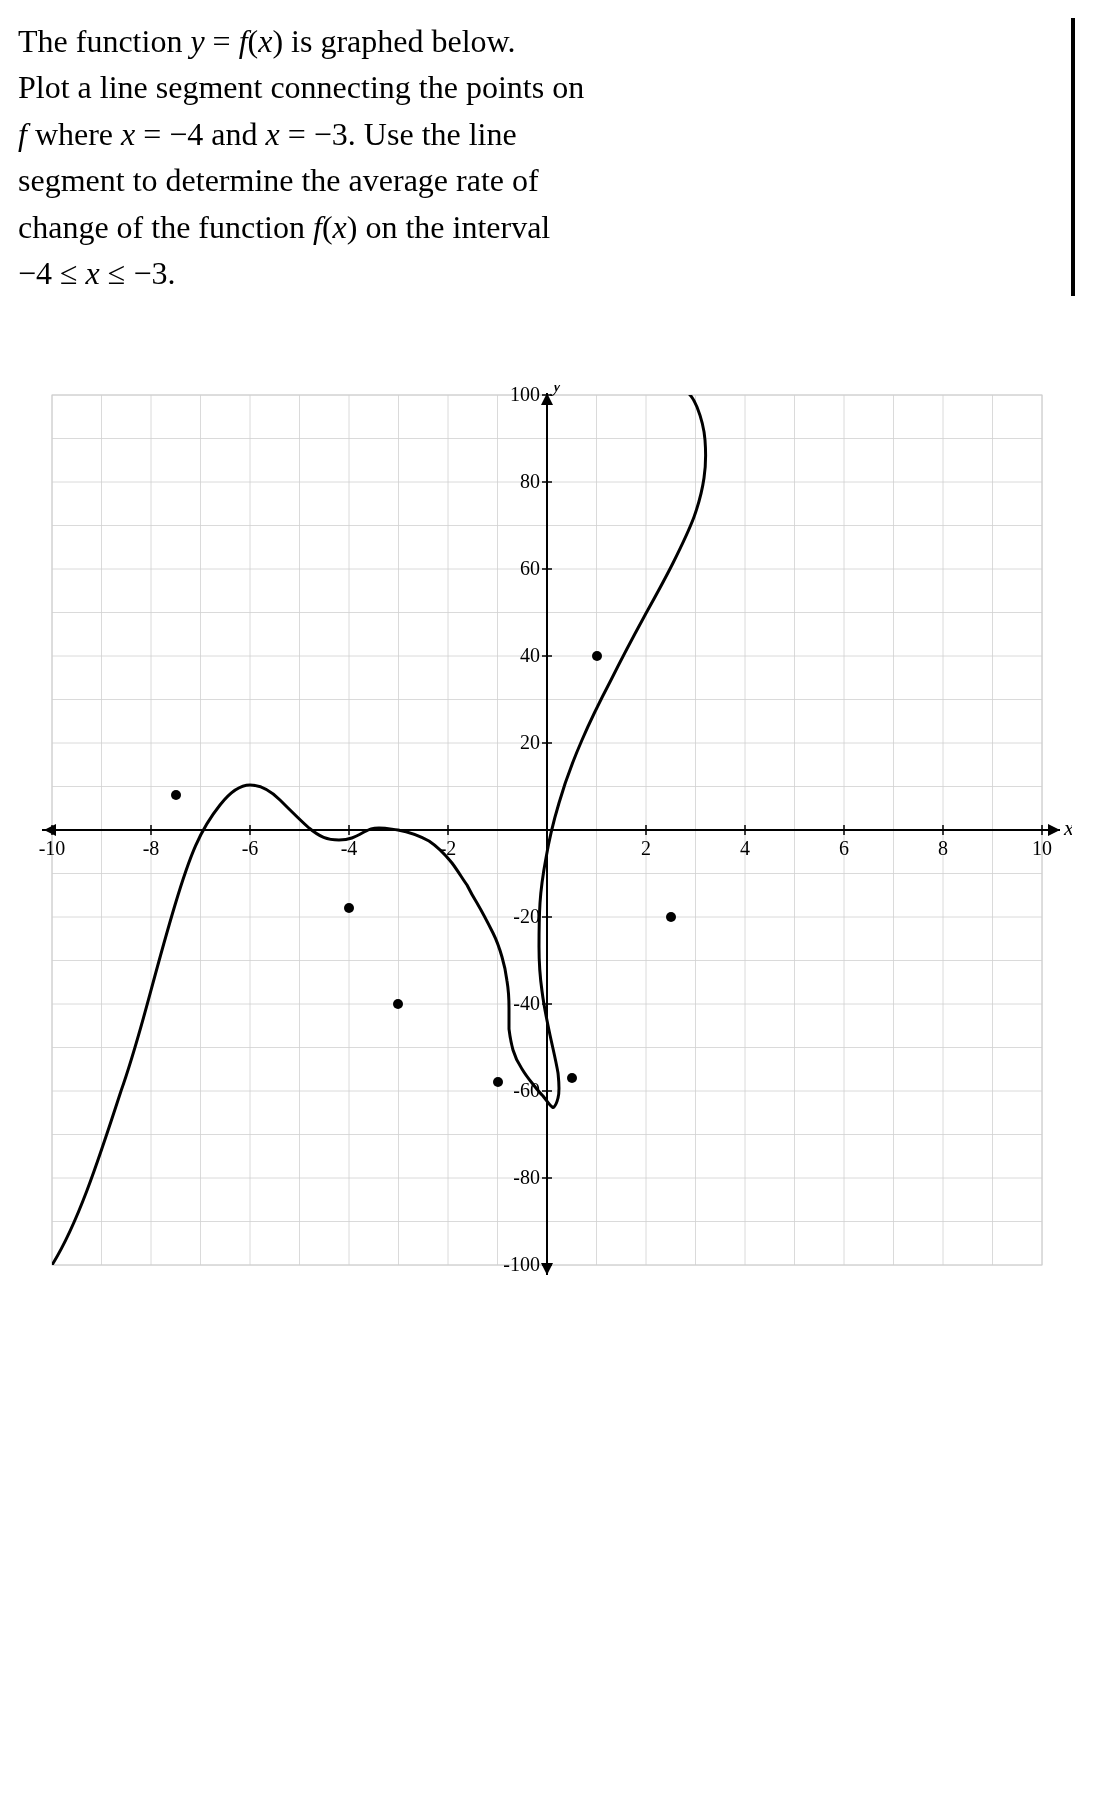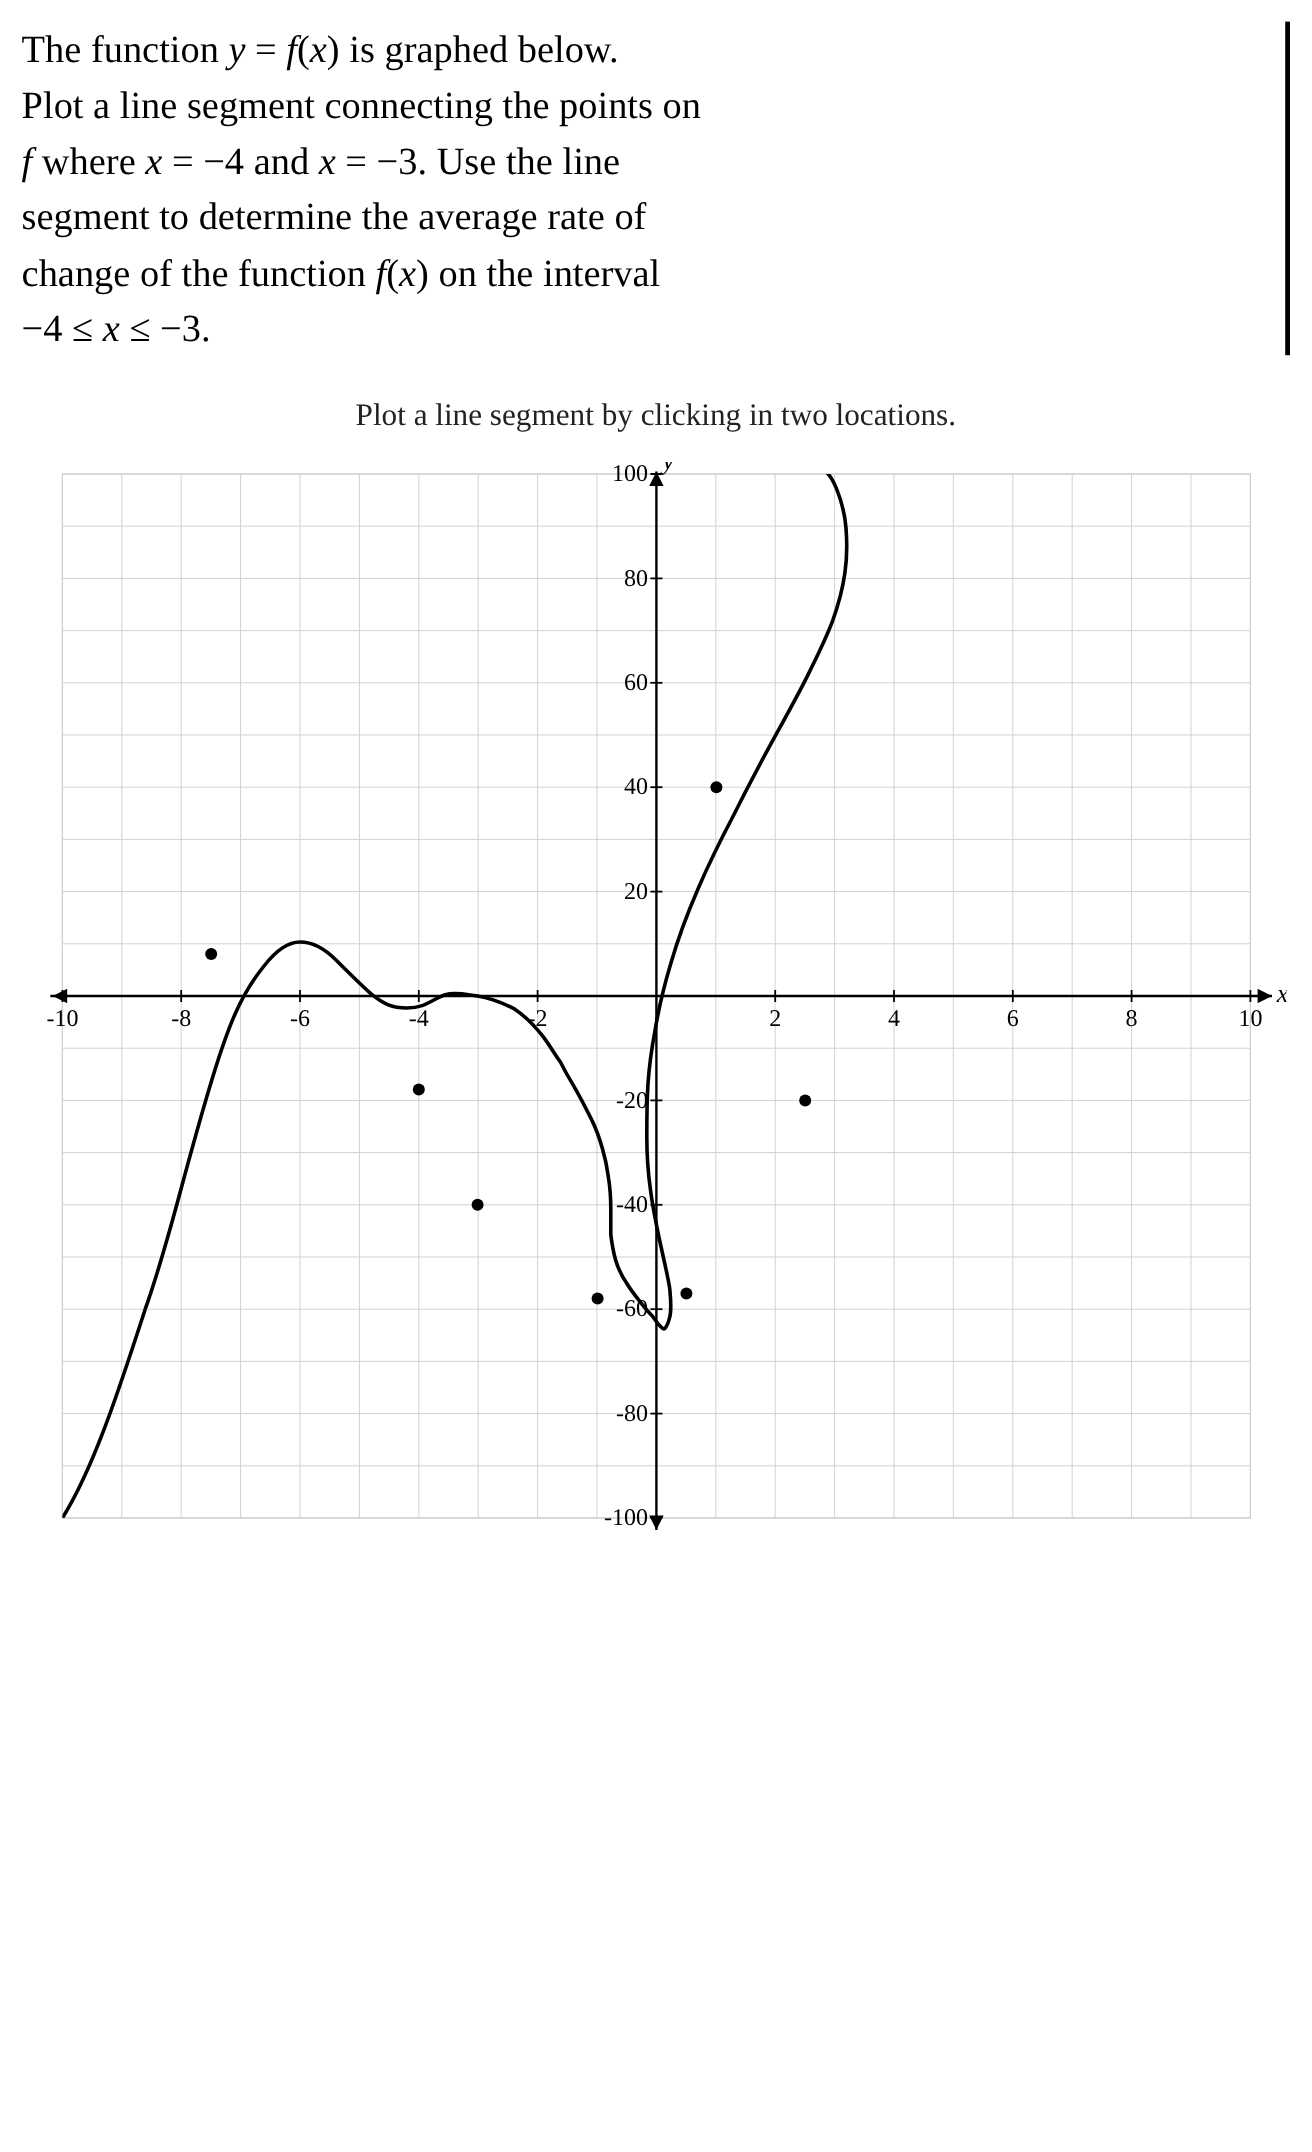--- a/index.html
+++ b/index.html
@@ -47,21 +47,21 @@
       The function <i>y</i> = <i>f</i>(<i>x</i>) is graphed below.<br>
       Plot a line segment connecting the points on<br>
       <i>f</i> where <i>x</i> = −4 and <i>x</i> = −3. Use the line<br>
       segment to determine the average rate of<br>
       change of the function <i>f</i>(<i>x</i>) on the interval<br>
       −4 ≤ <i>x</i> ≤ −3.
     </span>
   </div>
 
   <div class="instruction-text">
-    <span>Plot a line segment by clicking in two locations.</span><br>
+    <br>
   </div>
 
   <div class="graph-container">
     <svg width="1050" height="900">
 
       <defs>
         <clipPath id="graph-clip">
           <rect x="30" y="10" width="990" height="870"></rect>
         </clipPath>
       </defs>

